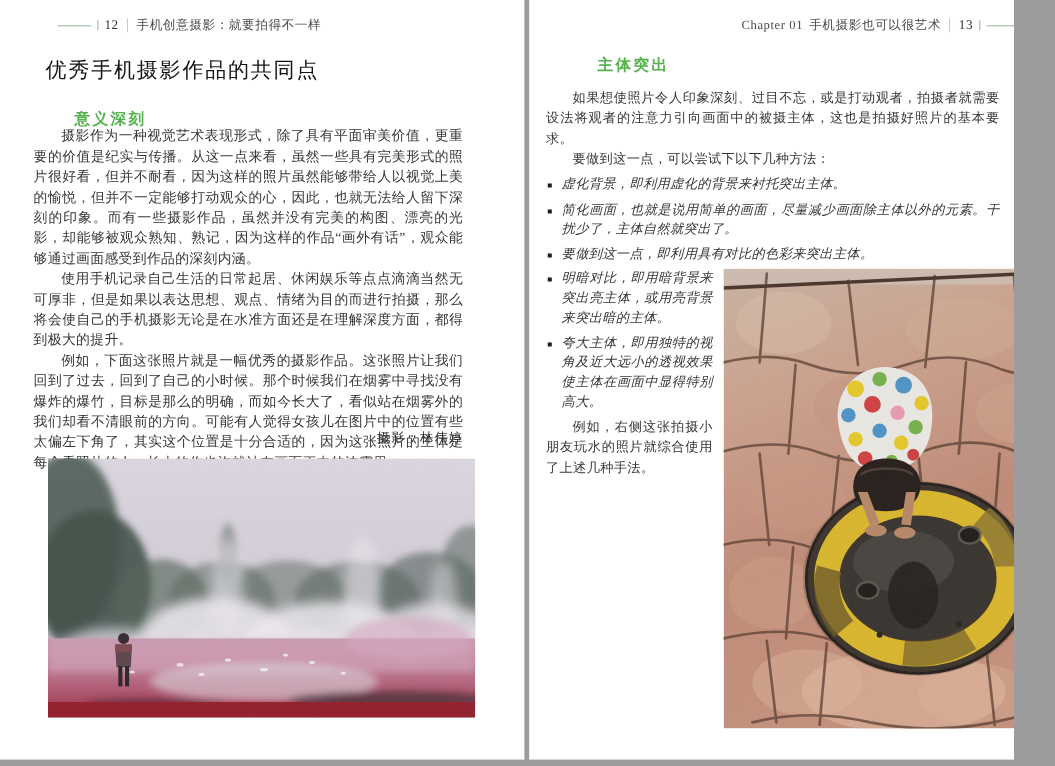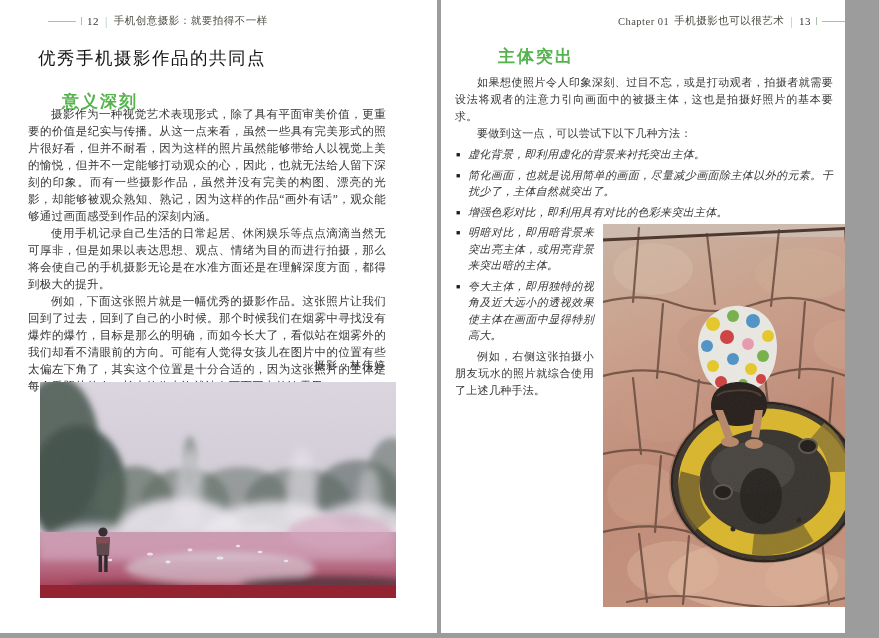--- a/index.html
+++ b/index.html
@@ -16,21 +16,21 @@
   .runhead-right{right:0;}
   .hline{height:1px;background:#a9c0aa;}
   .htick{width:1px;height:8px;background:#a9c0aa;}
   .hsep{color:#9cc29c;font-size:11px;transform:scaleY(1.15);padding:0 1px;}
   .pagenum{font-size:11px;color:#333;}
 
   .doc-title{position:absolute;top:46px;left:38px;margin:0;
              font-family:"Liberation Sans","DejaVu Sans",sans-serif;
              font-size:17.5px;font-weight:400;color:#141414;letter-spacing:1.5px;}
   .sec-title{position:absolute;margin:0;font-family:"Liberation Sans","DejaVu Sans",sans-serif;
-             font-size:17px;font-weight:700;letter-spacing:2px;text-align:center;}
+             font-size:13px;font-weight:700;letter-spacing:2px;text-align:center;}
   .sec-left{top:90px;left:62px;}
   .sec-right{top:45px;left:57px;}
 
   .bodyblock{position:absolute;color:#363636;text-align:justify;}
   .body-left{top:106px;left:28px;width:358px;font-size:11.5px;line-height:17px;letter-spacing:0.3px;}
   .body-right{top:74px;left:14px;width:378px;font-size:11px;line-height:17px;letter-spacing:0.3px;}
   .bodyblock p{margin:0;text-indent:2em;}
   .credit{position:absolute;top:251px;right:0;font-size:11px;color:#2e2e2e;letter-spacing:1px;}
 
   .bullets{margin-top:4px;}
@@ -172,21 +172,21 @@
         <div class="bullet">
           <span class="bsq">■</span>
           <span>虚化背景，即利用虚化的背景来衬托突出主体。</span>
         </div>
         <div class="bullet">
           <span class="bsq">■</span>
           <span>简化画面，也就是说用简单的画面，尽量减少画面除主体以外的元素。干扰少了，主体自然就突出了。</span>
         </div>
         <div class="bullet">
           <span class="bsq">■</span>
-          <span>增强色彩对比，即利用具有对比的色彩来突出主体。</span>
+          <span>要做到这一点，即利用具有对比的色彩来突出主体。</span>
         </div>
 
         <div class="photo-right">
           <svg width="276" height="383" viewBox="0 0 276 383">
             <defs>
               <linearGradient id="pave" x1="0" y1="0" x2="0.25" y2="1">
                 <stop offset="0" stop-color="#c9b3a3"></stop>
                   <stop offset="0.3" stop-color="#cba18c"></stop>
                 <stop offset="0.65" stop-color="#c08b77"></stop>
                   <stop offset="1" stop-color="#c4917c"></stop>

